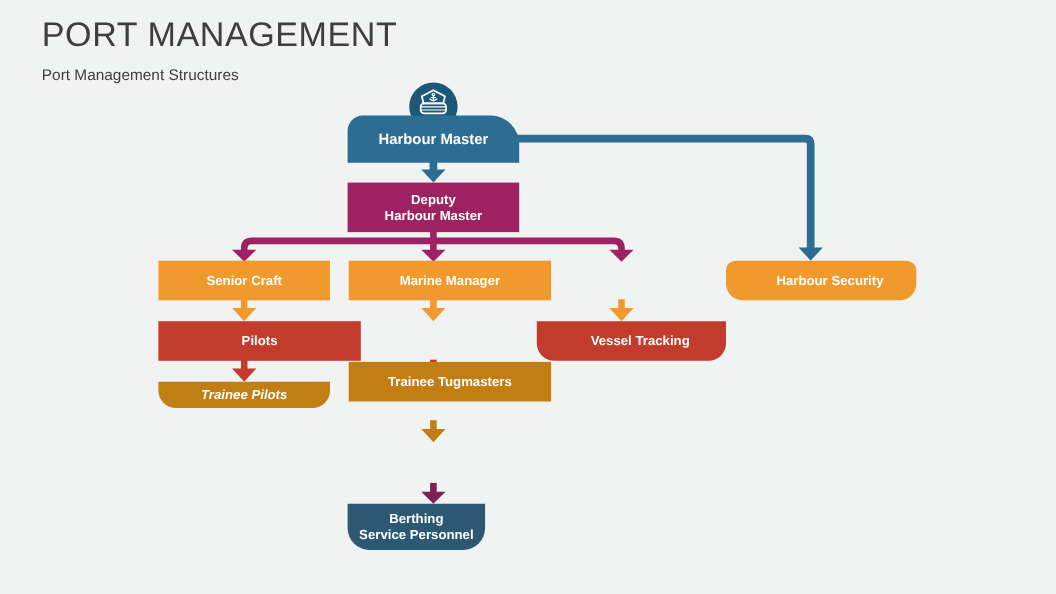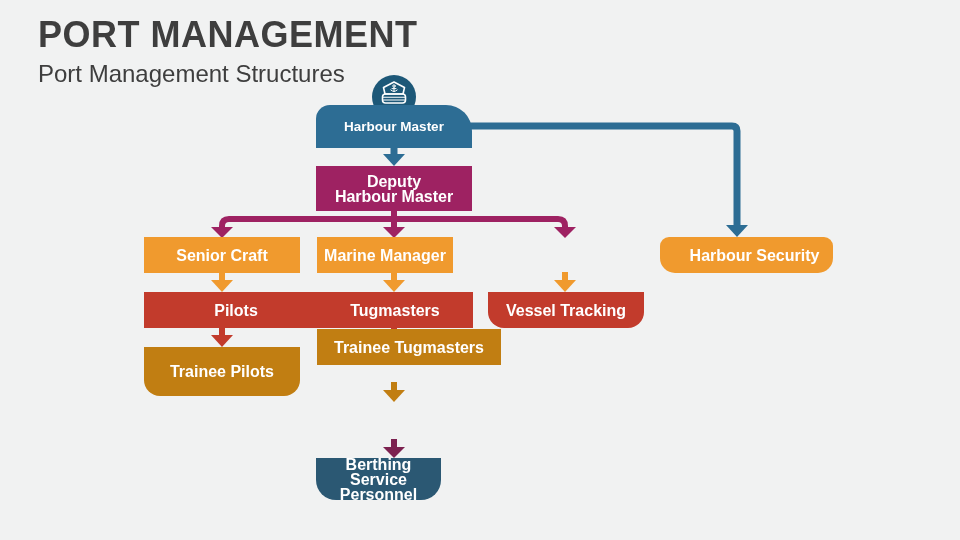--- a/index.html
+++ b/index.html
@@ -5,59 +5,59 @@
   html,body{margin:0;padding:0;}
   body{
     width:960px;height:540px;
     background:var(--bg,#f1f2f2);
     font-family:"Liberation Sans", sans-serif;
     overflow:hidden;
   }
   .slide{position:relative;width:960px;height:540px;background:var(--bg,#f1f2f2);}
   .title{
     position:absolute;left:38px;top:14px;margin:0;
-    font-size:36px;font-weight:bold;letter-spacing:.5px;
+    font-size:31px;font-weight:normal;letter-spacing:.5px;
     color:var(--text,#3e3e3e);
   }
   .subtitle{
     position:absolute;left:38px;top:60px;margin:0;
-    font-size:24px;font-weight:400;
+    font-size:14px;font-weight:400;
     color:var(--text,#3e3e3e);
   }
   .diagram{position:absolute;inset:0;}
   .connectors{position:absolute;left:0;top:0;z-index:0;pointer-events:none;}
   .stroke-teal{stroke:var(--teal);fill:none;}
   .stroke-magenta{stroke:var(--magenta);fill:none;}
   .stroke-orange{stroke:var(--orange);fill:none;}
   .stroke-red{stroke:var(--red);fill:none;}
   .stroke-gold{stroke:var(--gold);fill:none;}
   .stroke-maroon{stroke:var(--maroon);fill:none;}
   .fill-teal{fill:var(--teal);}
   .fill-magenta{fill:var(--magenta);}
   .fill-orange{fill:var(--orange);}
   .fill-red{fill:var(--red);}
   .fill-gold{fill:var(--gold);}
   .fill-maroon{fill:var(--maroon);}
   .node{
     position:absolute;z-index:2;
     display:flex;flex-direction:column;align-items:center;justify-content:center;
-    color:#fff;font-weight:bold;font-size:16px;line-height:15px;text-align:center;
+    color:#fff;font-weight:bold;font-size:12px;line-height:15px;text-align:center;
   }
   .n-harbour-master{left:316px;top:105px;width:156px;height:43px;background:var(--teal);border-radius:14px 26px 0 0;font-size:13.5px;}
   .hat-circle{position:absolute;left:372px;top:75px;width:44px;height:44px;border-radius:50%;background:var(--teal_dark);z-index:1;}
   .hat-icon{position:absolute;left:372px;top:78px;z-index:3;}
   .n-deputy{left:316px;top:166px;width:156px;height:45px;background:var(--magenta);}
   .n-senior-pilots{left:144px;top:237px;width:156px;height:36px;background:var(--orange);}
-  .n-marine-manager{left:317px;top:237px;width:136px;height:36px;background:var(--orange);}
+  .n-marine-manager{left:317px;top:237px;width:184px;height:36px;background:var(--orange);}
   .n-port-control{left:488px;top:237px;width:156px;height:36px;background:var(--orange);}
   .n-harbour-security{left:660px;top:237px;width:157px;height:36px;background:var(--orange);border-radius:9px 9px 15px 15px;padding-left:16px;}
   .n-pilots{left:144px;top:292px;width:184px;height:36px;background:var(--red);}
   .n-tugmasters{left:317px;top:292px;width:156px;height:36px;background:var(--red);}
-  .n-vessel-tracking{left:488px;top:292px;width:156px;height:36px;background:var(--red);border-radius:0 0 16px 16px;}
-  .n-trainee-pilots{left:144px;top:347px;width:156px;height:49px;background:var(--gold);border-radius:0 0 16px 16px;}
+  .n-vessel-tracking{left:488px;top:292px;width:156px;height:36px;background:var(--red);border-radius:0 0 16px 16px;padding-left:16px;}
+  .n-trainee-pilots{left:144px;top:347px;width:156px;height:24px;background:var(--gold);border-radius:0 0 16px 16px;font-style:italic;}
   .n-trainee-tugmasters{left:317px;top:329px;width:184px;height:36px;background:var(--gold);}
   .n-harbour-craft{left:316px;top:403px;width:157px;height:37px;background:var(--maroon);}
   .n-berthing{left:316px;top:458px;width:125px;height:42px;background:var(--navy);border-radius:0 0 20px 20px;}
 </style>
 </head>
 <body>
 
 <div class="slide">
   <h1 class="title">PORT MANAGEMENT</h1>
   <h2 class="subtitle">Port Management Structures</h2>
@@ -129,23 +129,20 @@
     <div class="node n-marine-manager">
       <span>Marine Manager</span>
     </div>
     <div class="node n-harbour-security">
       <span>Harbour Security</span>
     </div>
 
     <div class="node n-pilots">
       <span>Pilots</span>
     </div>
-    <div class="node n-tugmasters">
-      <span>Tugmasters</span>
-    </div>
     <div class="node n-vessel-tracking">
       <span>Vessel Tracking</span>
     </div>
 
     <div class="node n-trainee-pilots">
       <span>Trainee Pilots</span>
     </div>
     <div class="node n-trainee-tugmasters">
       <span>Trainee Tugmasters</span>
     </div>

